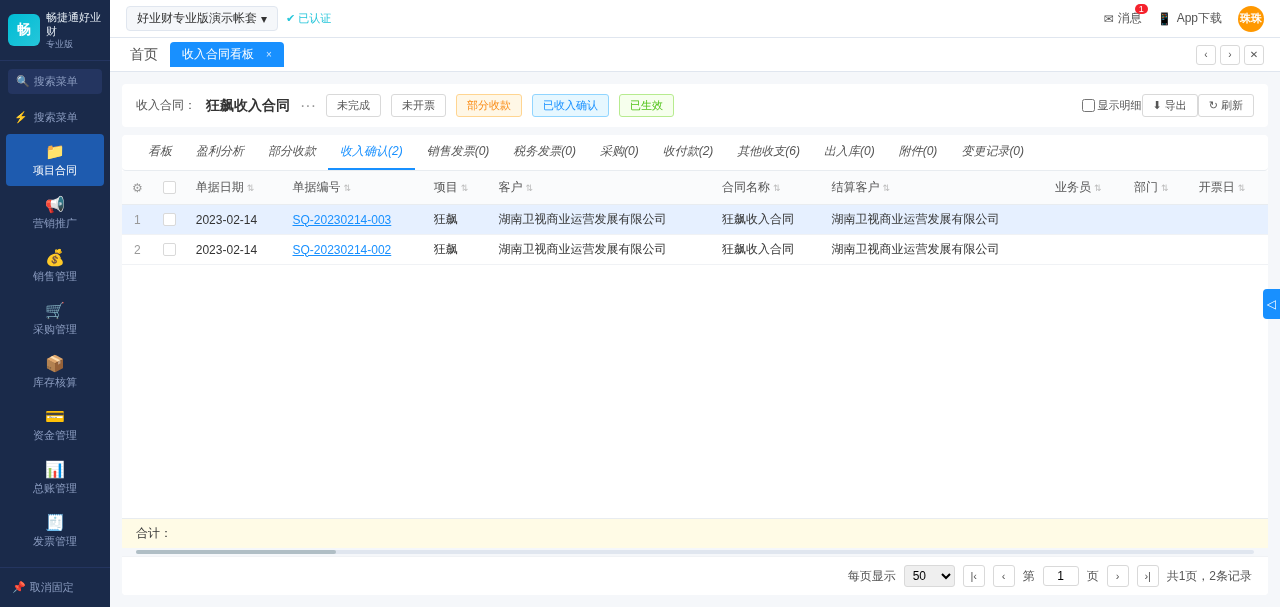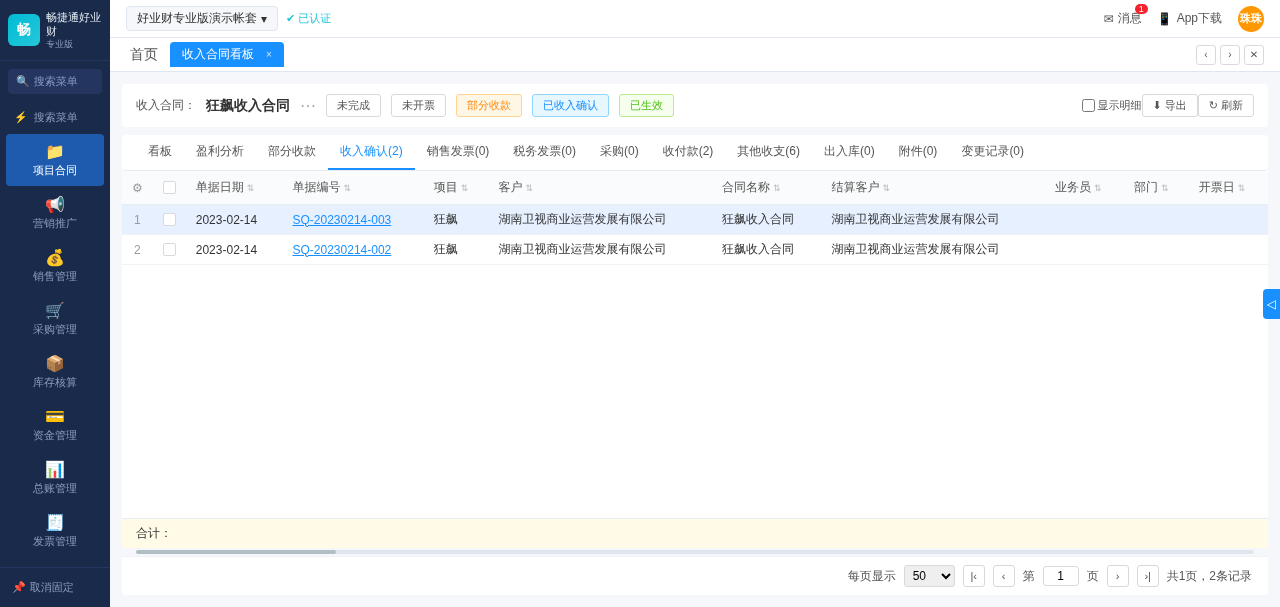--- a/index.html
+++ b/index.html
@@ -50,21 +50,21 @@
     .status-btn.confirmed { background: #e6f7ff; color: #1890ff; border-color: #91d5ff; }
     .status-btn.active { background: #f6ffed; color: #52c41a; border-color: #b7eb8f; }
     .more-btn { color: #999; cursor: pointer; font-size: 16px; }
     .display-detail { display: flex; align-items: center; gap: 3px; font-size: 11px; color: #555; }
     .export-btn { background: white; border: 1px solid #d9d9d9; border-radius: 3px; padding: 3px 10px; font-size: 11px; cursor: pointer; color: #555; display: flex; align-items: center; gap: 3px; }
     .refresh-btn { background: white; border: 1px solid #d9d9d9; border-radius: 3px; padding: 3px 10px; font-size: 11px; cursor: pointer; color: #555; display: flex; align-items: center; gap: 3px; }
     .win-btn { width: 20px; height: 20px; border-radius: 3px; border: 1px solid #d9d9d9; background: white; cursor: pointer; display: flex; align-items: center; justify-content: center; font-size: 10px; color: #555; }
 
     
     .sub-tabs { background: white; border-radius: 4px; padding: 0 14px; display: flex; align-items: center; border-bottom: 1px solid #e8ecf0; flex-shrink: 0; }
-    .sub-tab { padding: 8px 12px; font-size: 12px; cursor: pointer; color: #555; border-bottom: 2px solid transparent; white-space: nowrap; }
+    .sub-tab { padding: 8px 12px; font-size: 12px; cursor: pointer; color: #555; border-bottom: 2px solid transparent; white-space: nowrap; font-style: italic; }
     .sub-tab.active { color: #1890ff; border-bottom-color: #1890ff; }
 
     
     .table-container { background: white; border-radius: 4px; flex: 1; overflow: hidden; display: flex; flex-direction: column; }
     .table-wrapper { overflow: auto; flex: 1; }
     table { width: 100%; border-collapse: collapse; font-size: 12px; }
     thead tr { background: #fafbfc; }
     th { padding: 8px 10px; text-align: left; color: #555; font-weight: normal; border-bottom: 1px solid #e8ecf0; white-space: nowrap; }
     td { padding: 6px 10px; border-bottom: 1px solid #f0f2f5; color: #333; white-space: nowrap; }
     tr.selected td { background: #e6f0ff; }

